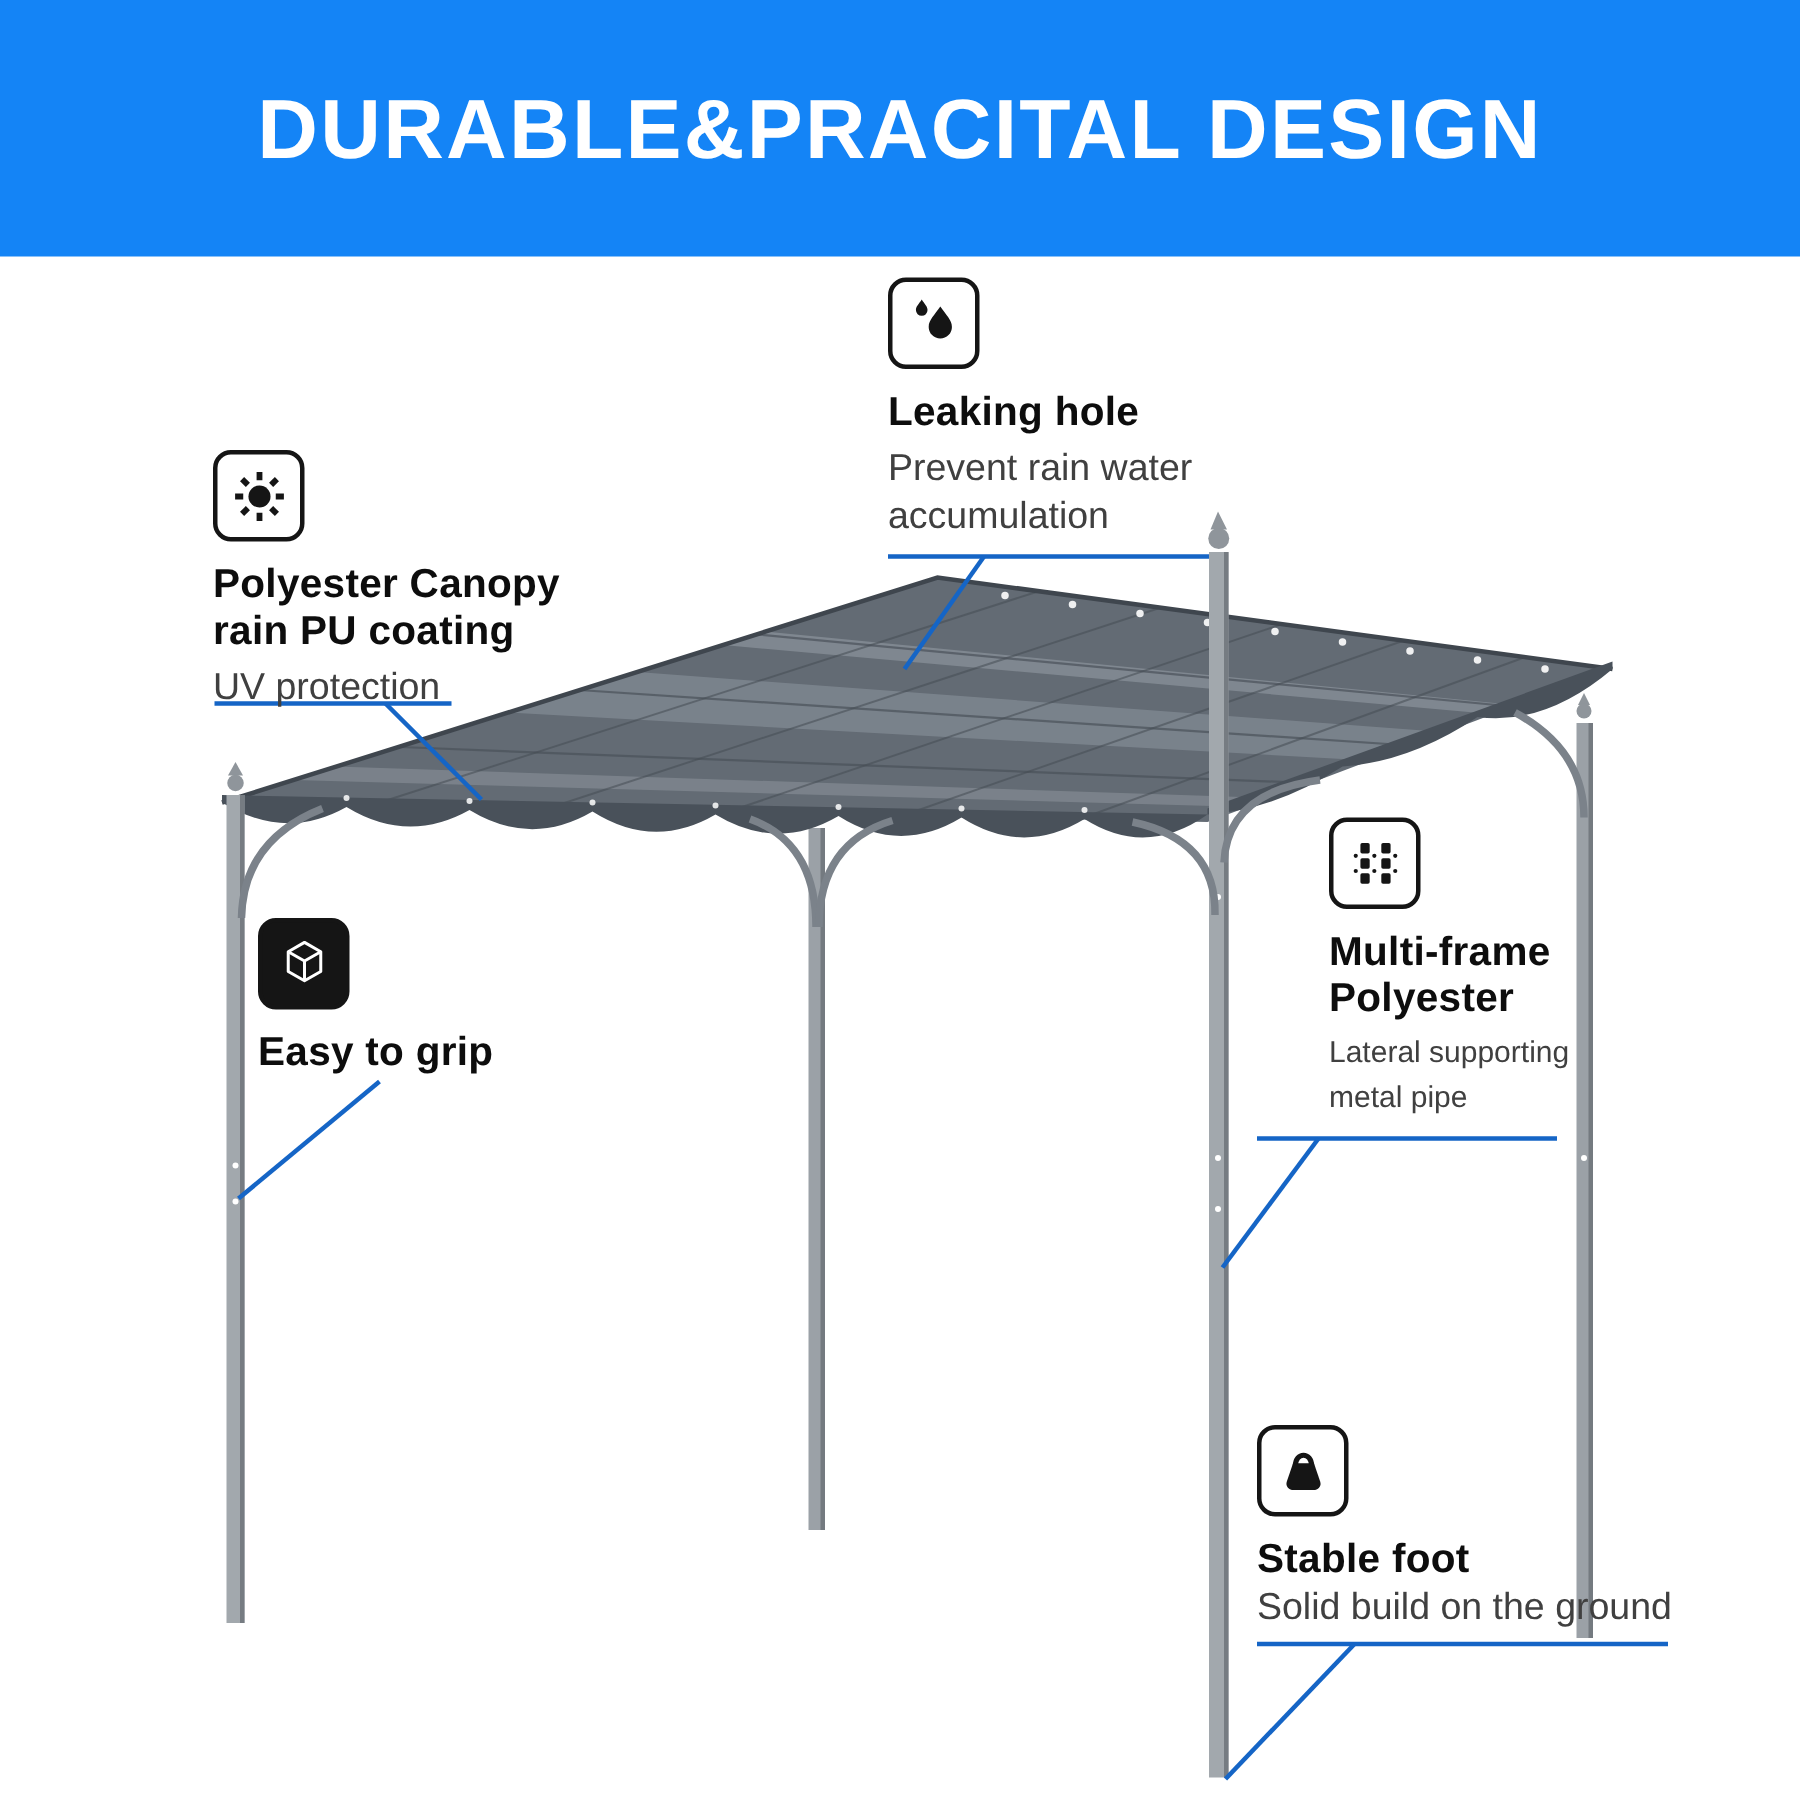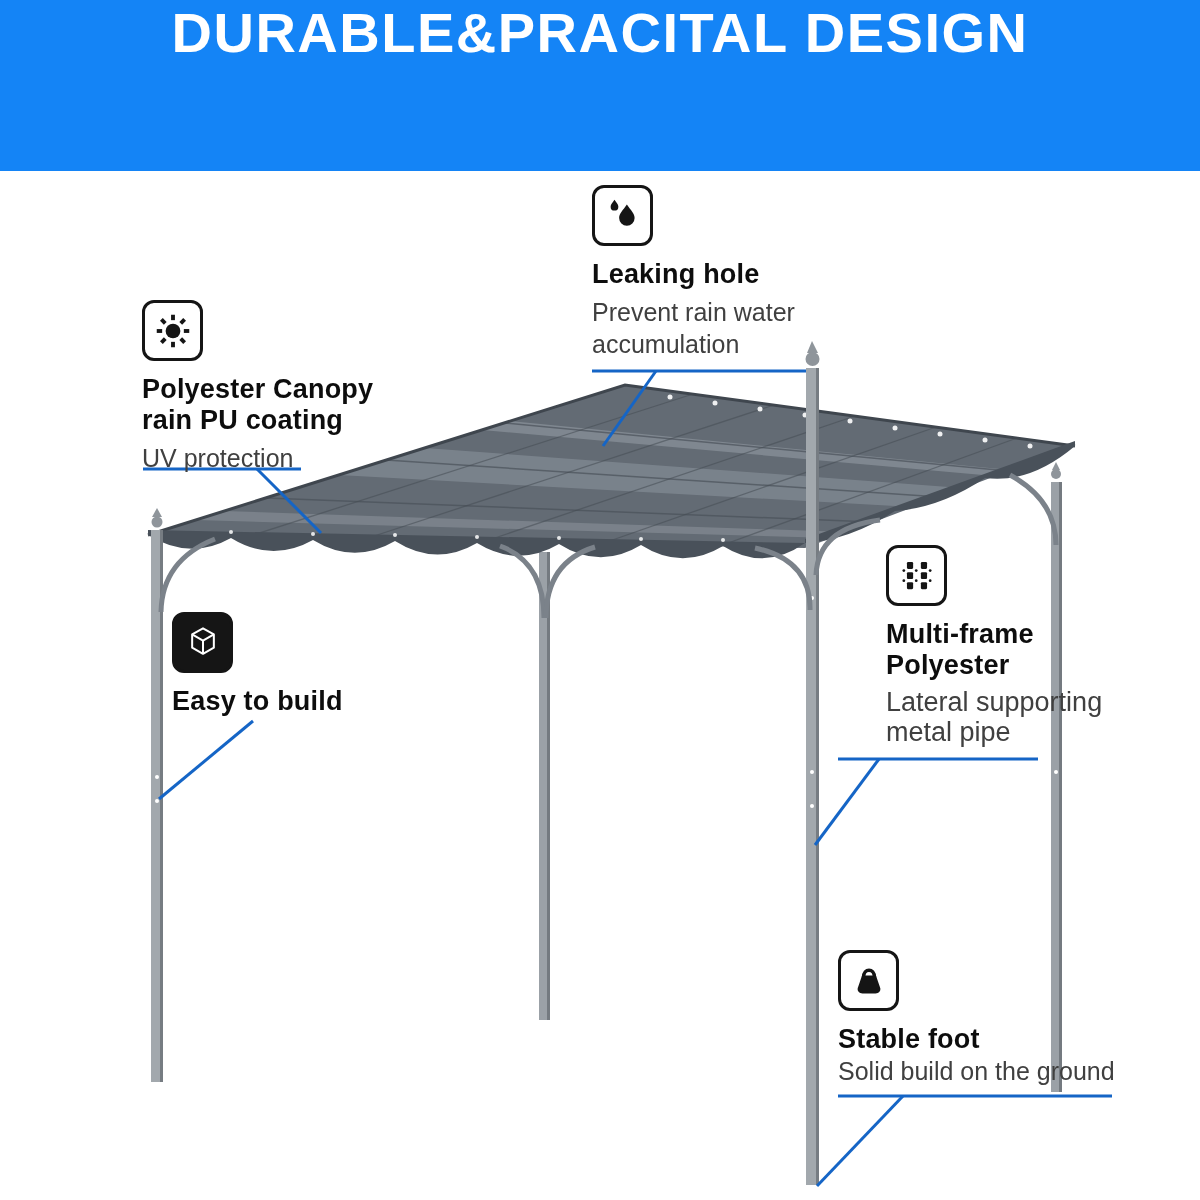--- a/index.html
+++ b/index.html
@@ -3,42 +3,42 @@
 <meta charset="utf-8">
 <style>
   html,body{margin:0;padding:0;background:#ffffff;}
   .page{
     position:relative;width:1200px;height:1200px;background:#ffffff;overflow:hidden;
     font-family:"Liberation Sans",sans-serif;color:#111;
   }
   .banner{
     position:absolute;left:0;top:0;width:1200px;height:171px;
     background:var(--header-bg,#1484F6);
-    display:flex;align-items:flex-start;justify-content:center;
+    display:flex;align-items:center;justify-content:center;
   }
   .banner h1{
     margin:0;color:var(--header-text,#ffffff);
     font-size:56px;font-weight:800;letter-spacing:1.5px;white-space:nowrap;
   }
   .scene,.leaders{position:absolute;left:0;top:0;width:1200px;height:1200px;}
   .leaders{pointer-events:none;}
   .callout{position:absolute;z-index:5;}
   .icon-box{
     width:55px;height:55px;border:3.5px solid #151515;border-radius:12px;
     background:#ffffff;display:flex;align-items:center;justify-content:center;
   }
   .icon-box.filled{background:#151515;}
   .c-title{
     font-size:27px;font-weight:700;color:#0d0d0d;line-height:31px;
     margin-top:13px;letter-spacing:0.2px;white-space:nowrap;
   }
   .c-title.tight{margin-top:0;}
   .c-desc{font-size:25px;color:#404040;line-height:32px;white-space:nowrap;}
   .c-desc.first{margin-top:6px;}
-  .c-desc.compact{font-size:27px;line-height:30px;}
+  .c-desc.compact{font-size:20px;line-height:30px;}
 </style>
 </head>
 <body>
 
 <div class="page">
 
   <header class="banner">
     <h1>DURABLE&amp;PRACITAL DESIGN</h1>
   </header>
 
@@ -173,21 +173,21 @@
 
   <div class="callout" style="left:172px;top:612px;">
     <div class="icon-box filled">
       <svg width="48" height="48" viewBox="0 0 62 62" aria-hidden="true">
         <g stroke="#ffffff" stroke-width="2.6" fill="none" stroke-linejoin="round">
           <path d="M31,12 L45,20 L45,37 L31,45 L17,37 L17,20 Z"></path>
           <path d="M17,20 L31,28 L45,20 M31,28 L31,45"></path>
         </g>
       </svg>
     </div>
-    <div class="c-title">Easy to build</div>
+    <div class="c-title">Easy to grip</div>
   </div>
 
   <div class="callout" style="left:886px;top:545px;">
     <div class="icon-box">
       <svg width="48" height="48" viewBox="0 0 62 62" aria-hidden="true">
         <g fill="#151515">
           <rect x="18" y="13" width="8" height="9" rx="1.5"></rect>
             <rect x="18" y="26" width="8" height="9" rx="1.5"></rect>
             <rect x="18" y="39" width="8" height="9" rx="1.5"></rect>
           <rect x="36" y="13" width="8" height="9" rx="1.5"></rect>

